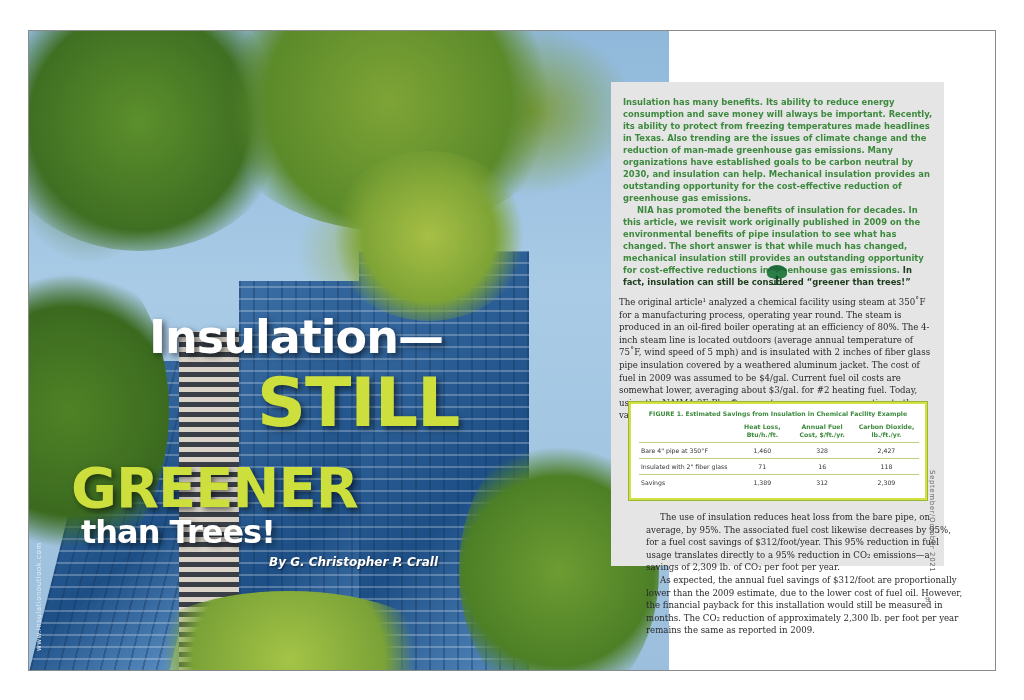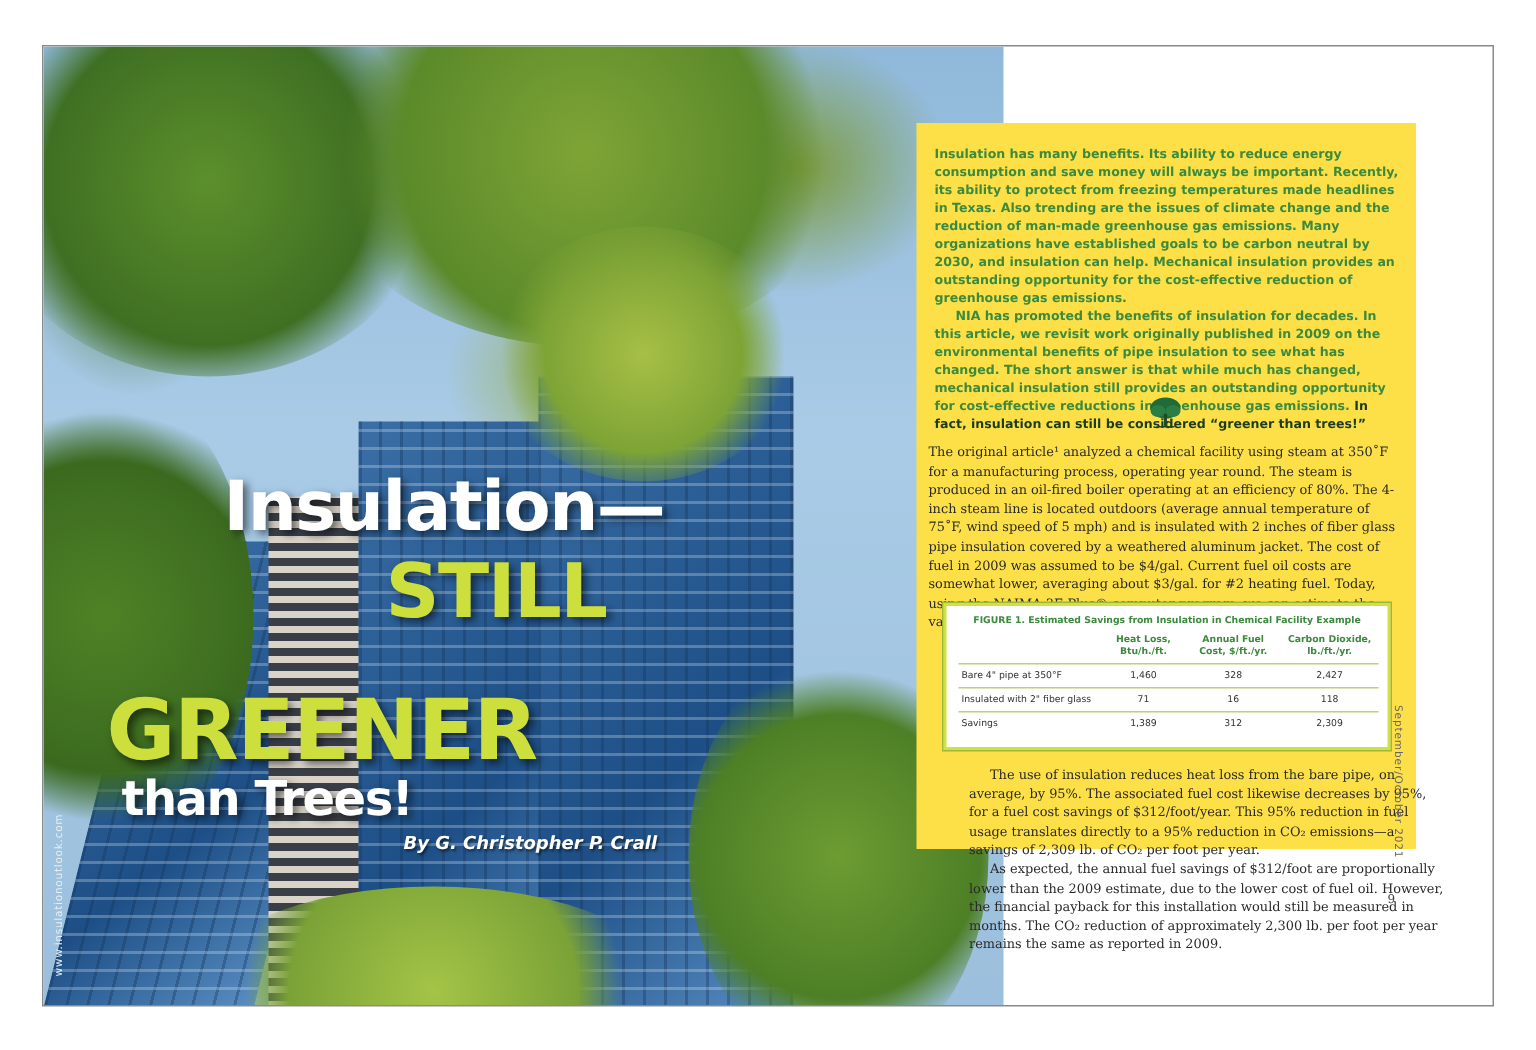--- a/index.html
+++ b/index.html
@@ -21,26 +21,26 @@
       repeating-linear-gradient(90deg, rgba(20,50,90,0.35) 0 2px, transparent 2px 14px),
       linear-gradient(135deg, #3b6fa6, #1d4f86 60%, #5a8ec2); }
   .b1 { left:210px; top:250px; width:160px; height:391px; }
   .b2 { left:330px; top:220px; width:170px; height:421px; }
   .b3 { left:0px; top:330px; width:140px; height:311px; transform:skewX(-14deg); transform-origin:bottom left; }
   .b4 { left:150px; top:300px; width:80px; height:341px; background:
       repeating-linear-gradient(0deg, #d9d3c8 0 5px, #3a3f47 5px 10px); }
   .foliage { position:absolute; border-radius:50%; }
   .title { position:absolute; font-family:"DejaVu Sans", sans-serif; font-weight:bold; letter-spacing:-1px; text-shadow:3px 3px 6px rgba(0,0,0,0.55); line-height:1; white-space:nowrap; }
   .t1 { left:120px; top:283px; font-size:46px; color:#ffffff; }
-  .t2 { left:228px; top:338px; font-size:50px; color:#cddf3c; }
+  .t2 { left:228px; top:338px; font-size:68px; color:#cddf3c; }
   .t3 { left:42px; top:429px; font-size:56px; color:#cddf3c; }
   .t4 { left:52px; top:485px; font-size:32px; color:#ffffff; }
   .byline { position:absolute; left:240px; top:524px; font-size:12px; font-weight:bold; font-style:italic; color:#fff; text-shadow:1px 1px 2px rgba(0,0,0,0.6); }
   .url { position:absolute; left:6px; top:470px; width:150px; transform:rotate(-90deg); transform-origin:left top; font-size:7px; color:#e6eef6; letter-spacing:0.5px; white-space:nowrap; translate:0 150px; }
-  .panel { position:absolute; left:582px; top:51px; width:333px; height:484px; background:#fde047; }
+  .panel { position:absolute; left:582px; top:51px; width:333px; height:484px; background:#e5e5e5; }
   .intro { position:absolute; left:12px; top:14px; width:312px; font-size:8.4px; line-height:12px; font-weight:bold; color:#3d8a3e; }
   .intro p { margin:0; }
   .intro .indent { text-indent:14px; }
   .intro strong { color:#1d3b1d; }
   .tree { position:absolute; left:154px; top:182px; }
   .body { position:absolute; left:8px; width:318px; font-family:"DejaVu Serif", serif; font-size:8.6px; line-height:12.6px; color:#2a2a2a; }
   .body p { margin:0; }
   .body .ind { text-indent:14px; }
   .b-a { top:214px; }
   .b-b { top:429px;margin-left:27px; }

